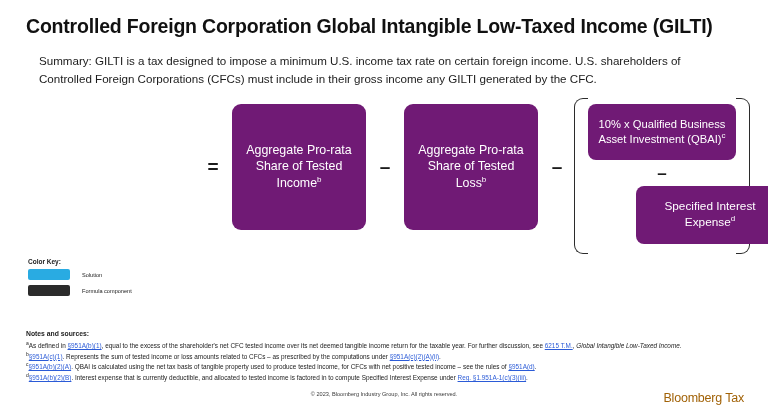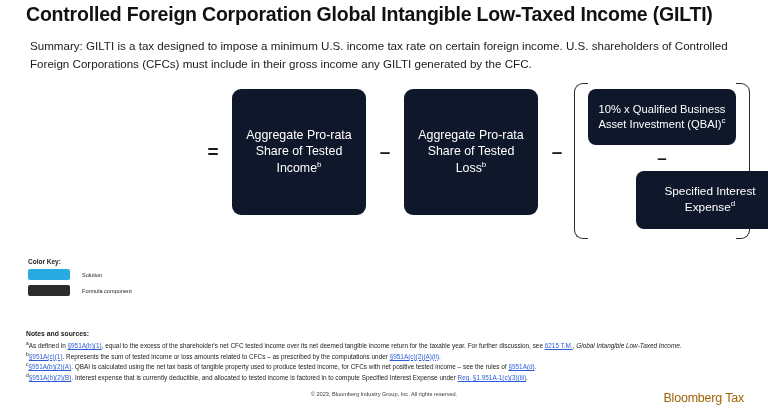--- a/index.html
+++ b/index.html
@@ -13,36 +13,36 @@
     font-family: "Liberation Sans", sans-serif;
     color: #1b1b1b;
     overflow: hidden;
     position: relative;
   }
   .page {
     position: relative;
     width: 768px;
     height: 414px;
     box-sizing: border-box;
-    padding: 2px 24px 0 26px;
+    padding: 14px 24px 0 26px;
   }
   .title {
     font-size: 19.5px;
     font-weight: bold;
     line-height: 1.26;
     letter-spacing: -0.2px;
     color: #111111;
     margin: 0 0 10px 0;
     max-width: 700px;
   }
   .summary {
     font-size: 11.6px;
     line-height: 1.55;
     color: #1b1b1b;
-    margin: 4px;
+    margin: 13px;
     max-width: 720px;
   }
   
   .formula {
     position: relative;
     margin-top: 16px;
     height: 160px;
   }
   .box {
     position: absolute;
@@ -54,21 +54,21 @@
     text-align: center;
     color: #ffffff;
     font-size: 12.4px;
     line-height: 1.33;
     padding: 6px 8px;
   }
   .box.solution {
     background: #29abe2;
   }
   .box.component {
-    background: #0f172a;
+    background: #701a75;
   }
   .op {
     position: absolute;
     font-size: 19px;
     font-weight: bold;
     color: #1b1b1b;
     text-align: center;
   }
   .sup {
     font-size: 8px;

